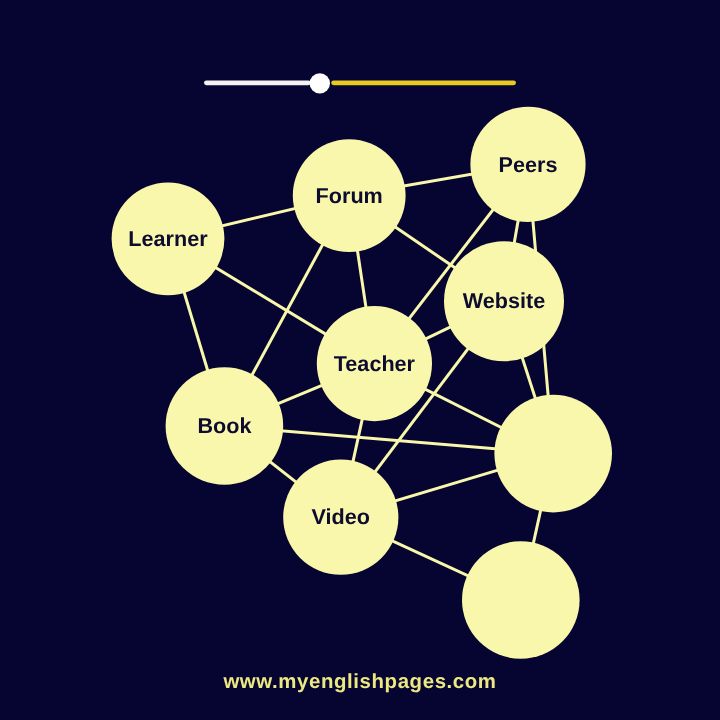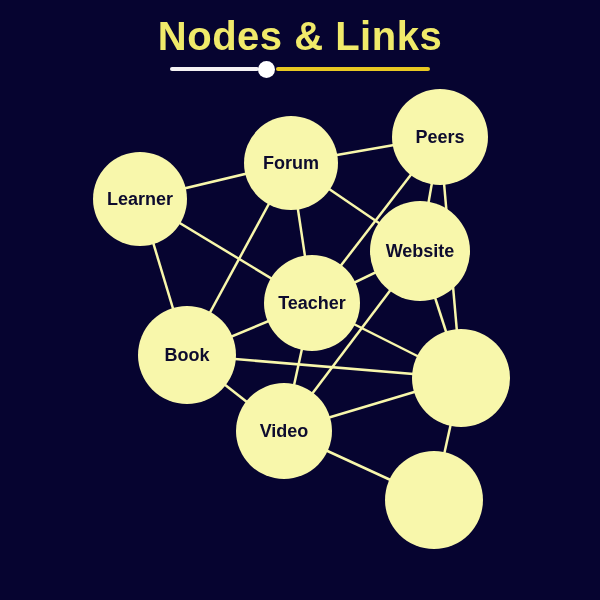--- a/index.html
+++ b/index.html
@@ -114,22 +114,22 @@
       <circle cx="312" cy="303" r="48"></circle>
       <text x="312" y="303">Teacher</text>
       <circle cx="187" cy="355" r="49"></circle>
       <text x="187" y="355">Book</text>
       <circle cx="284" cy="431" r="48"></circle>
       <text x="284" y="431">Video</text>
       <circle cx="461" cy="378" r="49"></circle>
       <circle cx="434" cy="500" r="49"></circle>
     </svg>
 
-  <h1 class="title">Nodes &amp; Links</h1>
 
   <div class="slider">
     <div class="track-left"></div>
     <div class="knob"></div>
     <div class="track-right"></div>
   </div>
 
+  <div class="footer-url">www.myenglishpages.com</div>
 
 </div>
 
 </body></html>

